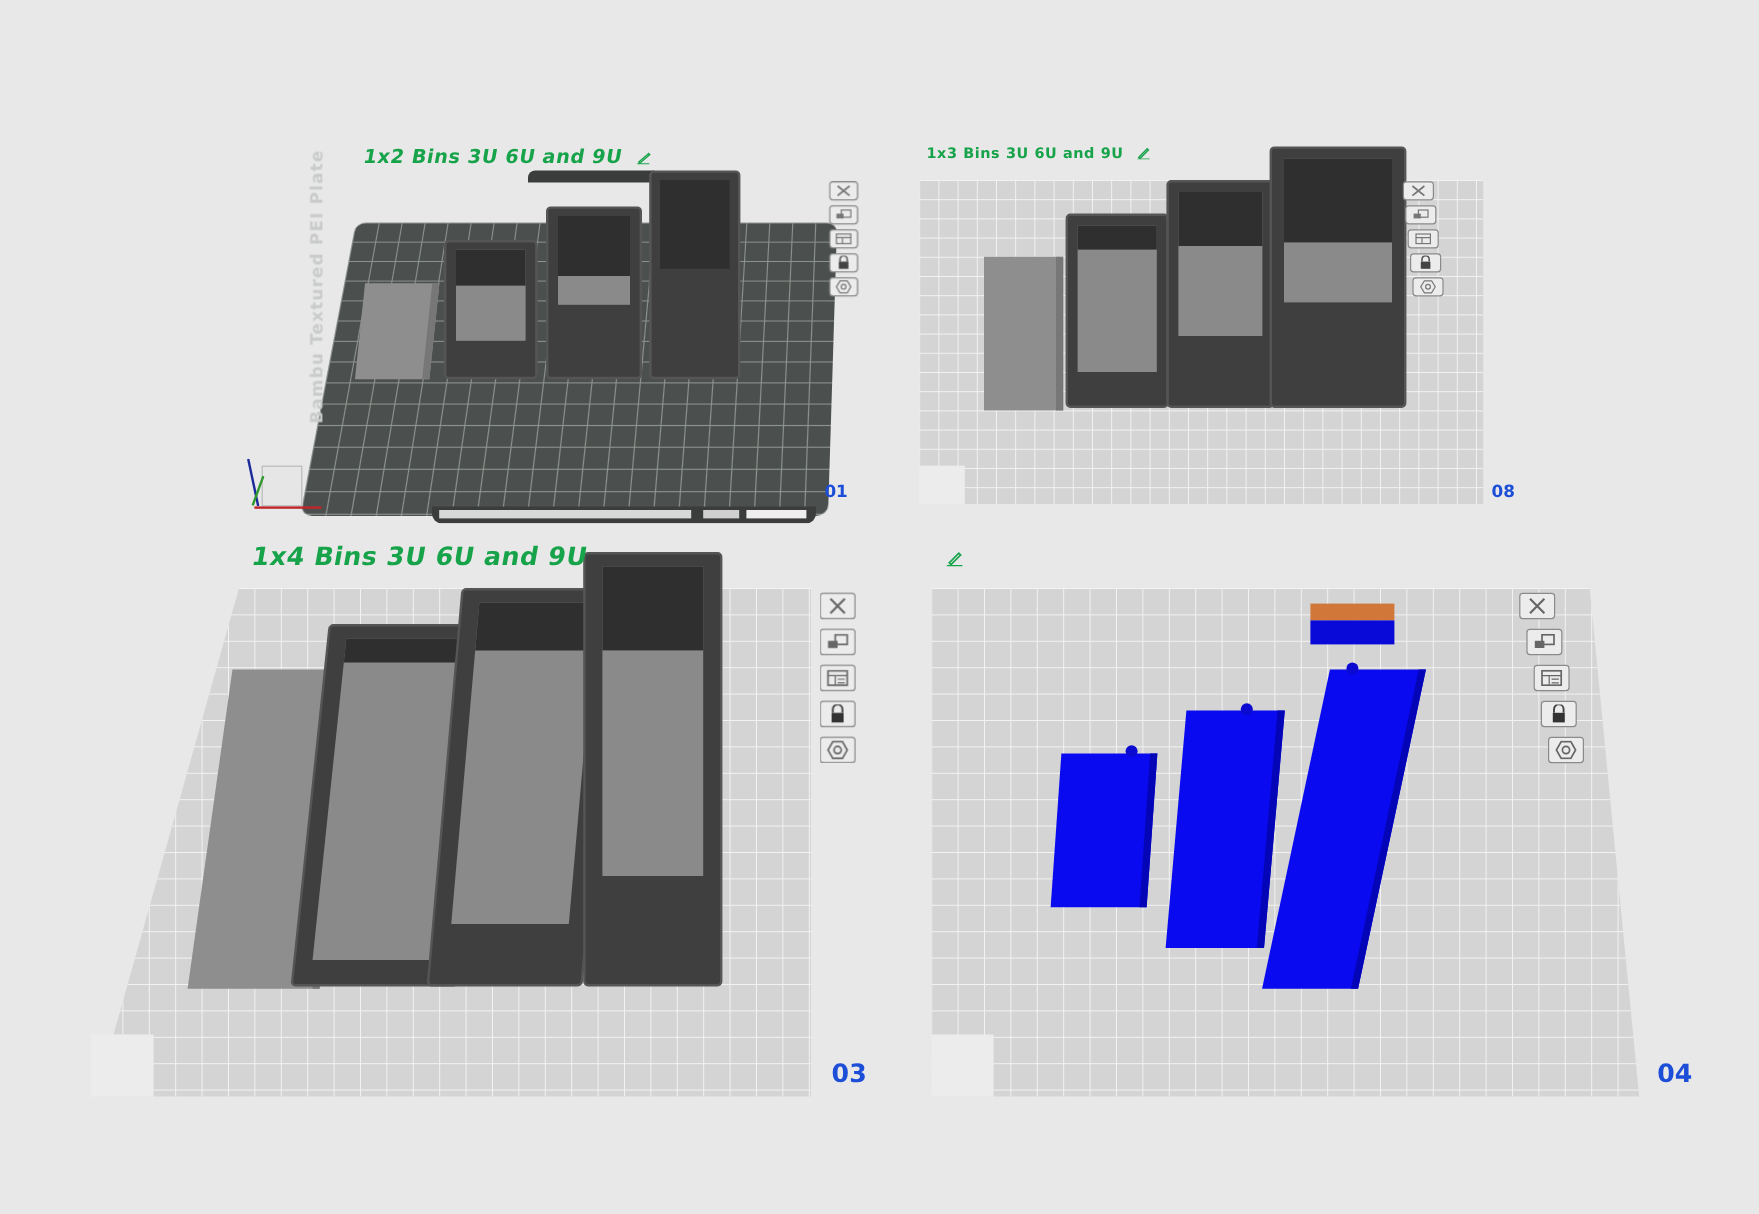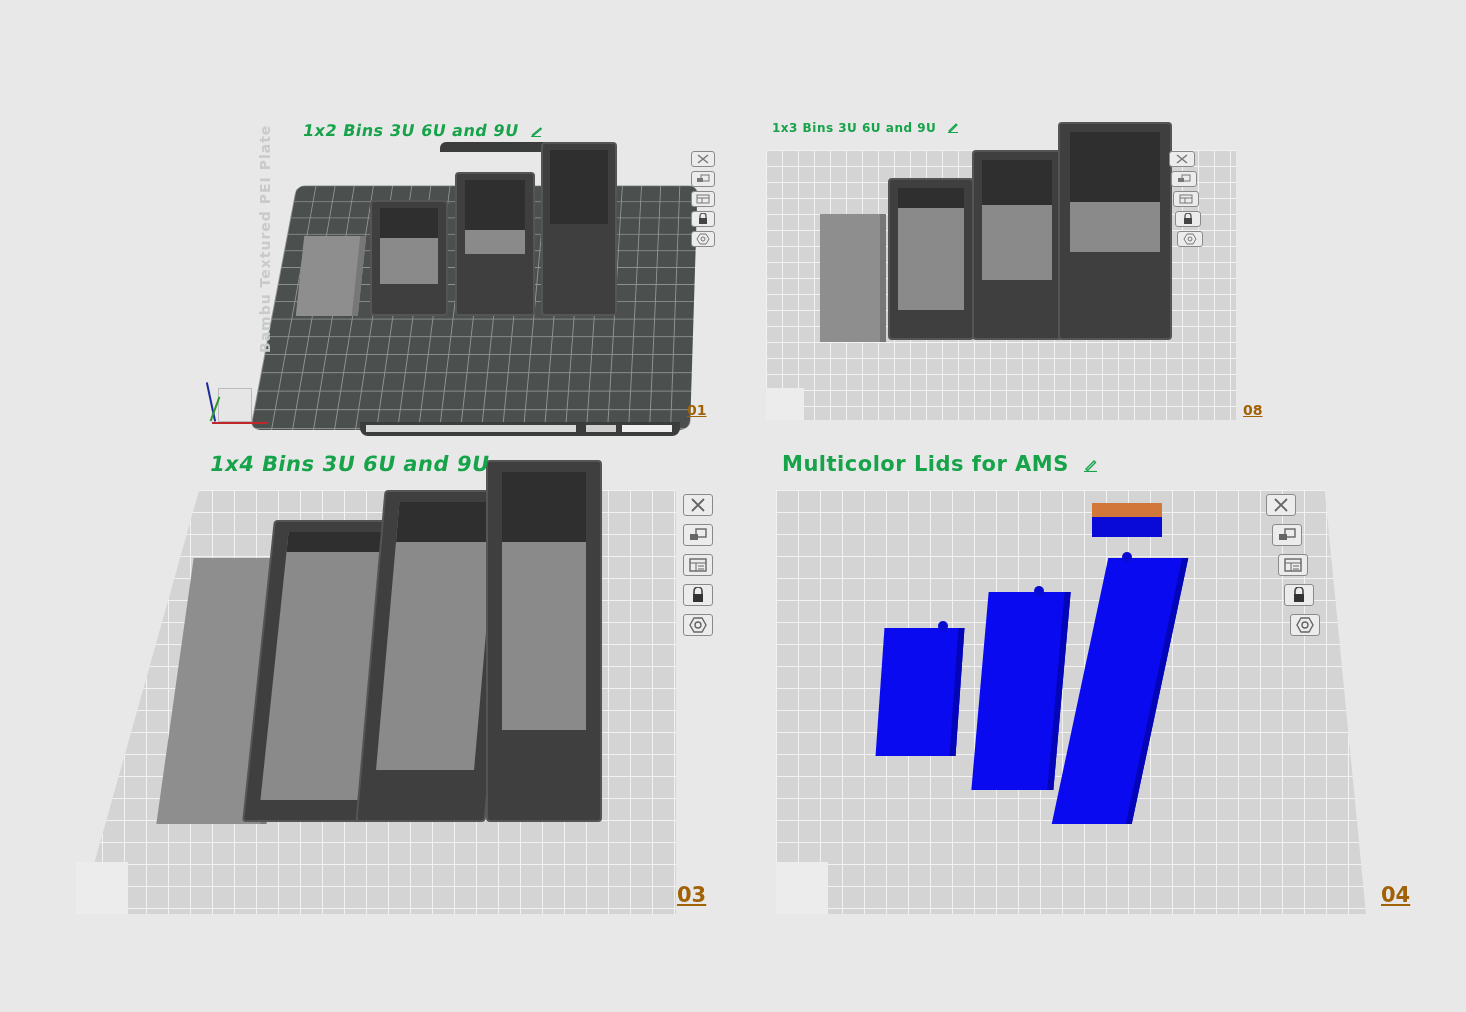--- a/index.html
+++ b/index.html
@@ -5,22 +5,22 @@
   * { box-sizing: border-box; margin: 0; padding: 0; }
   html, body { width: 1466px; height: 1012px; overflow: hidden; background: #e8e8e8; }
   body { position: relative; font-family: "DejaVu Sans", sans-serif; }
 
   .plate-title {
     position: absolute; color: #16a34a; font-weight: bold; white-space: nowrap;
     font-family: "DejaVu Sans", sans-serif; letter-spacing: 0.5px; z-index: 5;
   }
   .plate-title .edit-icon { display: inline-block; margin-left: 6px; vertical-align: middle; }
   .plate-num {
-    position: absolute; color: #a16207; font-weight: bold;
-    font-family: "DejaVu Sans", sans-serif; z-index: 5; text-decoration: underline;
+    position: absolute; color: #1d4ed8; font-weight: bold;
+    font-family: "DejaVu Sans", sans-serif; z-index: 5;
   }
 
   .bed {
     position: absolute;
     background-color: #d4d4d4;
     background-image:
       linear-gradient(#f2f2f2 1px, transparent 1px),
       linear-gradient(90deg, #f2f2f2 1px, transparent 1px);
   }
   .bed.dark {
@@ -196,21 +196,21 @@
   <div class="obj bin" style="left:258px; top:520px; width:140px; height:302px; transform:skewX(-6deg);">
     <div class="inner" style="left:14px; top:10px; right:14px; bottom:20px; border-top-width:20px;"></div>
   </div>
   <div class="obj bin" style="left:370px; top:490px; width:130px; height:332px; transform:skewX(-5deg);">
     <div class="inner" style="left:14px; top:10px; right:14px; bottom:50px; border-top-width:40px;"></div>
   </div>
   <div class="obj bin" style="left:486px; top:460px; width:116px; height:362px;">
     <div class="inner" style="left:14px; top:10px; right:14px; bottom:90px; border-top-width:70px;"></div>
   </div>
 
-  <div class="plate-num" style="left:677px; top:883px; font-size:21px;">03</div>
+  <div class="plate-num" style="left:677px; top:883px; font-size:21px;padding-left:16px;">03</div>
 
   <div class="toolbar" style="left:683px; top:494px; gap:8px;">
     <div class="tool-btn" style="width:30px; height:22px;">
         <svg width="20" height="14" viewBox="0 0 20 14">
           <path d="M4 1 L16 13 M16 1 L4 13" stroke="#666" stroke-width="1.8"></path>
         </svg>
       </div>
     <div class="tool-btn" style="width:30px; height:22px;">
         <svg width="20" height="14" viewBox="0 0 20 14">
           <rect x="8" y="1" width="10" height="8" fill="none" stroke="#666" stroke-width="1.4"></rect>
@@ -236,21 +236,20 @@
         <svg width="20" height="16" viewBox="0 0 20 16">
           <polygon points="6,1 14,1 18,8 14,15 6,15 2,8" fill="none" stroke="#666" stroke-width="1.4"></polygon>
           <circle cx="10" cy="8" r="3" fill="none" stroke="#666" stroke-width="1.4"></circle>
         </svg>
       </div>
   </div>
 </div>
 
 <div>
   <div class="plate-title" style="left:782px; top:452px; font-size:21px;">
-    <span>Multicolor Lids for AMS</span>
     <span class="edit-icon">
       <svg width="15" height="15" viewBox="0 0 15 15">
           <path d="M3 12 L11 4 L12.5 5.5 L4.5 13.5 Z" fill="none" stroke="#16a34a" stroke-width="1.4"></path>
           <line x1="1" y1="14.5" x2="14" y2="14.5" stroke="#16a34a" stroke-width="1.2"></line>
         </svg>
     </span>
   </div>
 
   <div class="bed" style="left:776px; top:490px; width:590px; height:424px; background-size:22px 22px; clip-path:polygon(0 0, 93% 0, 100% 100%, 0 100%);"></div>
   <div style="position:absolute; left:776px; top:862px; width:52px; height:52px; background:#ececec;"></div>

